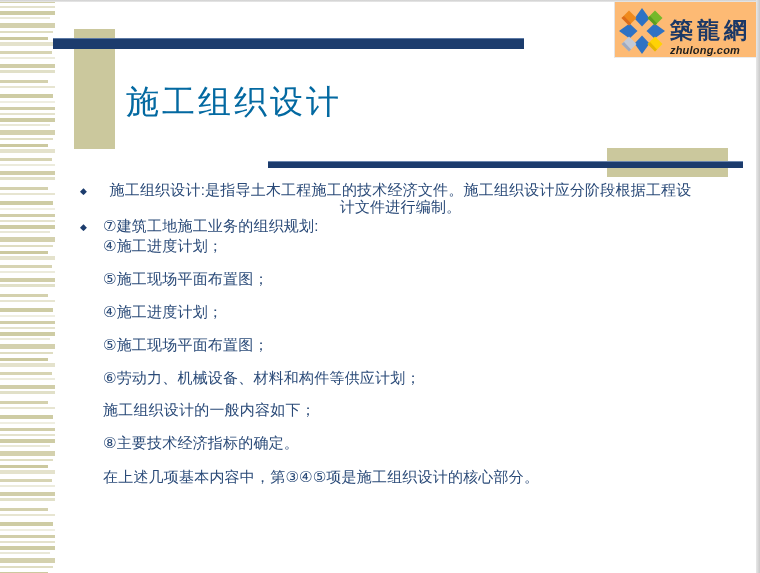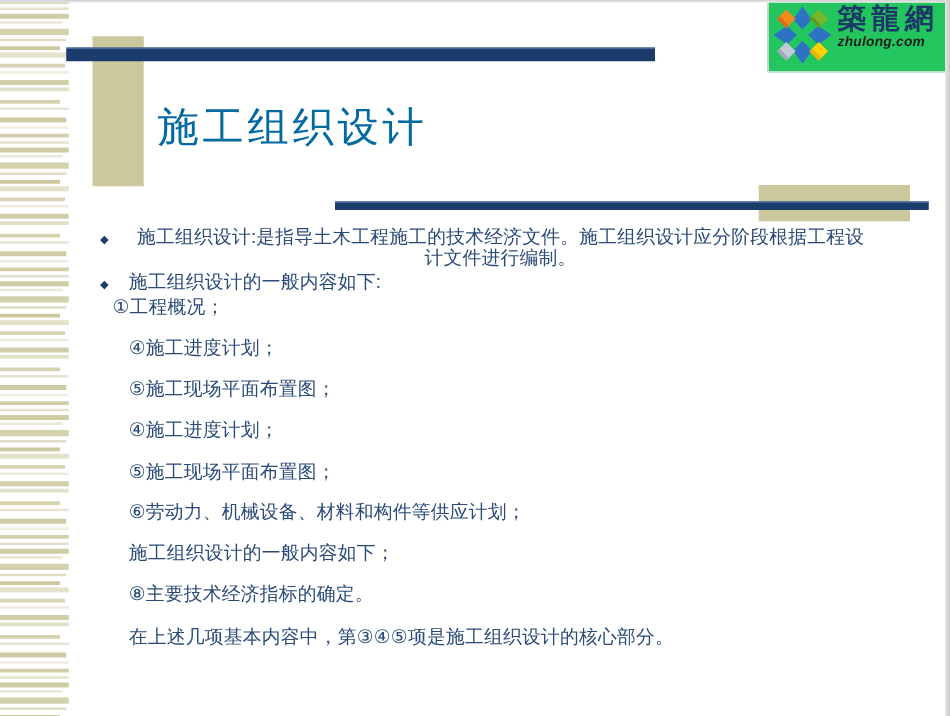--- a/index.html
+++ b/index.html
@@ -19,22 +19,22 @@
   .tan-rect-2{position:absolute;left:607px;top:148px;width:121px;height:29px;background:#cbc89d;z-index:2;}
   
   .top-navy-bar{position:absolute;left:53px;top:38px;width:471px;height:10px;background:#1c3c6d;
     border-top:1px solid #5d7aa5;z-index:3;}
   .title-rule{position:absolute;left:268px;top:161px;width:475px;height:6px;background:#1c3c6d;
     border-top:1px solid #6b86ad;z-index:3;}
   
   .slide-title{position:absolute;left:126px;top:80px;font-family:"Liberation Serif","DejaVu Serif",serif;
     font-size:33px;letter-spacing:3px;color:#0369a1;z-index:4;white-space:nowrap;}
   
-  .logo{position:absolute;left:614px;top:2px;width:146px;height:55px;background:#22c55e;
-    border-left:1px solid #e4e4e4;border-bottom:1px solid #ececec;z-index:5;display:flex;align-items:flex-start;cursor:pointer;}
+  .logo{position:absolute;left:614px;top:2px;width:146px;height:55px;background:#fdba74;
+    border-left:1px solid #e4e4e4;border-bottom:1px solid #ececec;z-index:5;display:flex;align-items:flex-end;cursor:pointer;}
   .logo-mark{width:48px;height:48px;margin:2px 2px 2px 3px;flex:0 0 auto;}
   .logo-text{display:flex;flex-direction:column;justify-content:center;margin-left:2px;}
   .logo-cn{font-family:"Liberation Serif","DejaVu Serif",serif;font-weight:bold;font-size:23px;
     line-height:25px;letter-spacing:4px;color:#1b3866;white-space:nowrap;}
   .logo-domain{font-size:11px;font-weight:bold;color:#1f1f1f;line-height:14px;letter-spacing:0.2px;font-style:italic;}
   
   .content{position:absolute;left:80px;top:182px;width:618px;color:#2a4a78;font-size:15px;z-index:4;}
   .bullet-row{display:flex;align-items:flex-start;margin-bottom:3px;}
   .bullet-glyph{flex:0 0 23px;font-size:9px;line-height:16px;color:#1c3c6d;padding-top:1px;}
   .bullet-text{line-height:16.5px;letter-spacing:0.2px;text-align:center;}
@@ -169,24 +169,23 @@
     </div>
   </div>
 
   <div class="content">
     <div class="bullet-row">
       <span class="bullet-glyph">◆</span>
       <span class="bullet-text">施工组织设计:是指导土木工程施工的技术经济文件。施工组织设计应分阶段根据工程设计文件进行编制。</span>
     </div>
     <div class="bullet-row">
       <span class="bullet-glyph">◆</span>
-      <span class="bullet-text">施工组织设计的一般内容如下:</span>
+      <span class="bullet-text">⑦建筑工地施工业务的组织规划:</span>
     </div>
     <div class="items">
-      <div class="item first">①工程概况；</div>
       <div class="item">④施工进度计划；</div>
       <div class="item">⑤施工现场平面布置图；</div>
       <div class="item">④施工进度计划；</div>
       <div class="item">⑤施工现场平面布置图；</div>
       <div class="item">⑥劳动力、机械设备、材料和构件等供应计划；</div>
       <div class="item">施工组织设计的一般内容如下；</div>
       <div class="item">⑧主要技术经济指标的确定。</div>
       <div class="item last">在上述几项基本内容中，第③④⑤项是施工组织设计的核心部分。</div>
     </div>
   </div>

